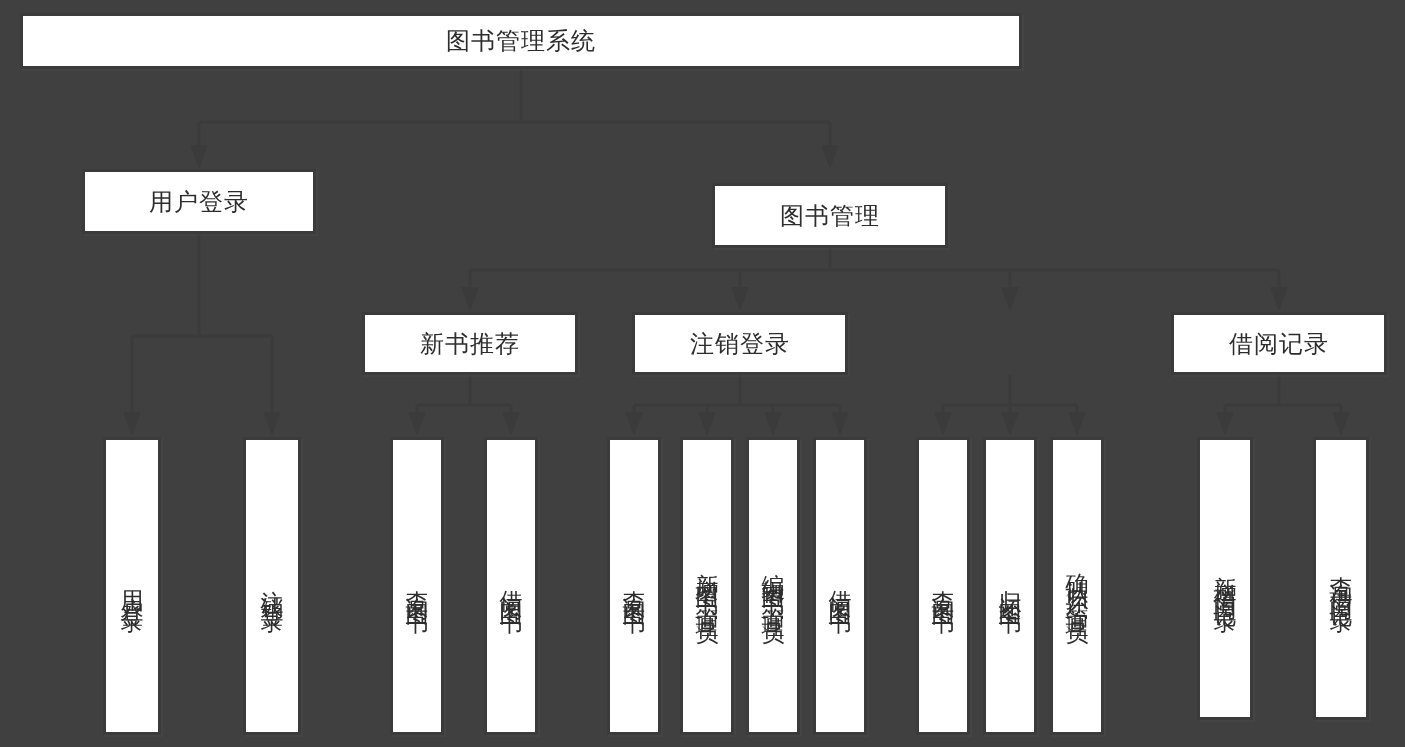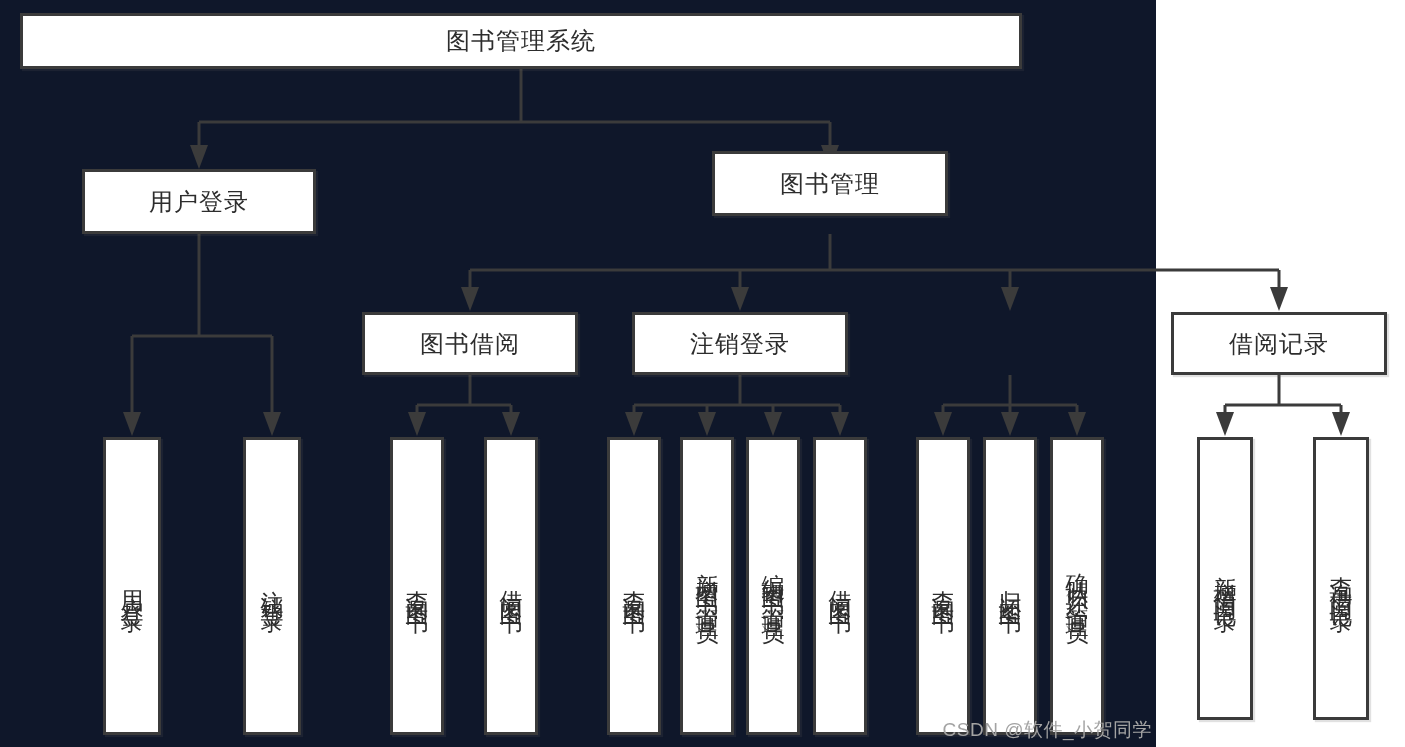--- a/index.html
+++ b/index.html
@@ -4,21 +4,21 @@
 <style>
   :root{
     --line:#3b3b3b;
     --text:#2d2d2d;
   }
   html,body{
     margin:0;padding:0;background:#ffffff;
     width:1405px;height:747px;overflow:hidden;
     font-family:"Liberation Sans","DejaVu Sans",sans-serif;
   }
-  .canvas{position:relative;width:1156px;height:747px;background:#0f172a;}
+  .canvas{position:relative;width:1405px;height:747px;background:#404040;}
   svg.connectors{position:absolute;left:0;top:0;width:1405px;height:747px;}
   svg.connectors path{fill:none;stroke:var(--line);stroke-width:3;}
   svg.connectors polygon{fill:var(--line);stroke:none;}
   .node,.vnode{
     position:absolute;box-sizing:border-box;background:#fff;
     border:3px solid var(--line);
     display:flex;align-items:center;justify-content:center;
     color:var(--text);
     box-shadow:2px 2px 1px rgba(90,90,90,.18);
   }
@@ -89,26 +89,26 @@
     </g>
   </svg>
 
   <div class="node" style="left:20px;top:13px;width:1002px;height:56px">
     <span>图书管理系统</span>
   </div>
 
   <div class="node" style="left:82px;top:169px;width:234px;height:65px">
     <span>用户登录</span>
   </div>
-  <div class="node" style="left:712px;top:151px;width:236px;height:65px">
+  <div class="node" style="left:712px;top:183px;width:236px;height:65px">
     <span>图书管理</span>
   </div>
 
   <div class="node" style="left:362px;top:312px;width:216px;height:63px">
-    <span>图书借阅</span>
+    <span>新书推荐</span>
   </div>
   <div class="node" style="left:632px;top:312px;width:216px;height:63px">
     <span>注销登录</span>
   </div>
   <div class="node" style="left:1171px;top:312px;width:216px;height:63px">
     <span>借阅记录</span>
   </div>
 
   <div class="vnode" style="left:103px;top:437px;width:58px;height:298px">
     <span>用户登录</span>
@@ -147,14 +147,13 @@
     <span>确认归还（管理员）</span>
   </div>
 
   <div class="vnode" style="left:1197px;top:437px;width:56px;height:283px">
     <span>新增借阅记录</span>
   </div>
   <div class="vnode" style="left:1313px;top:437px;width:56px;height:283px">
     <span>查询借阅记录</span>
   </div>
 
-  <div class="watermark">CSDN @软件_小贺同学</div>
 </div>
 
 </body></html>

